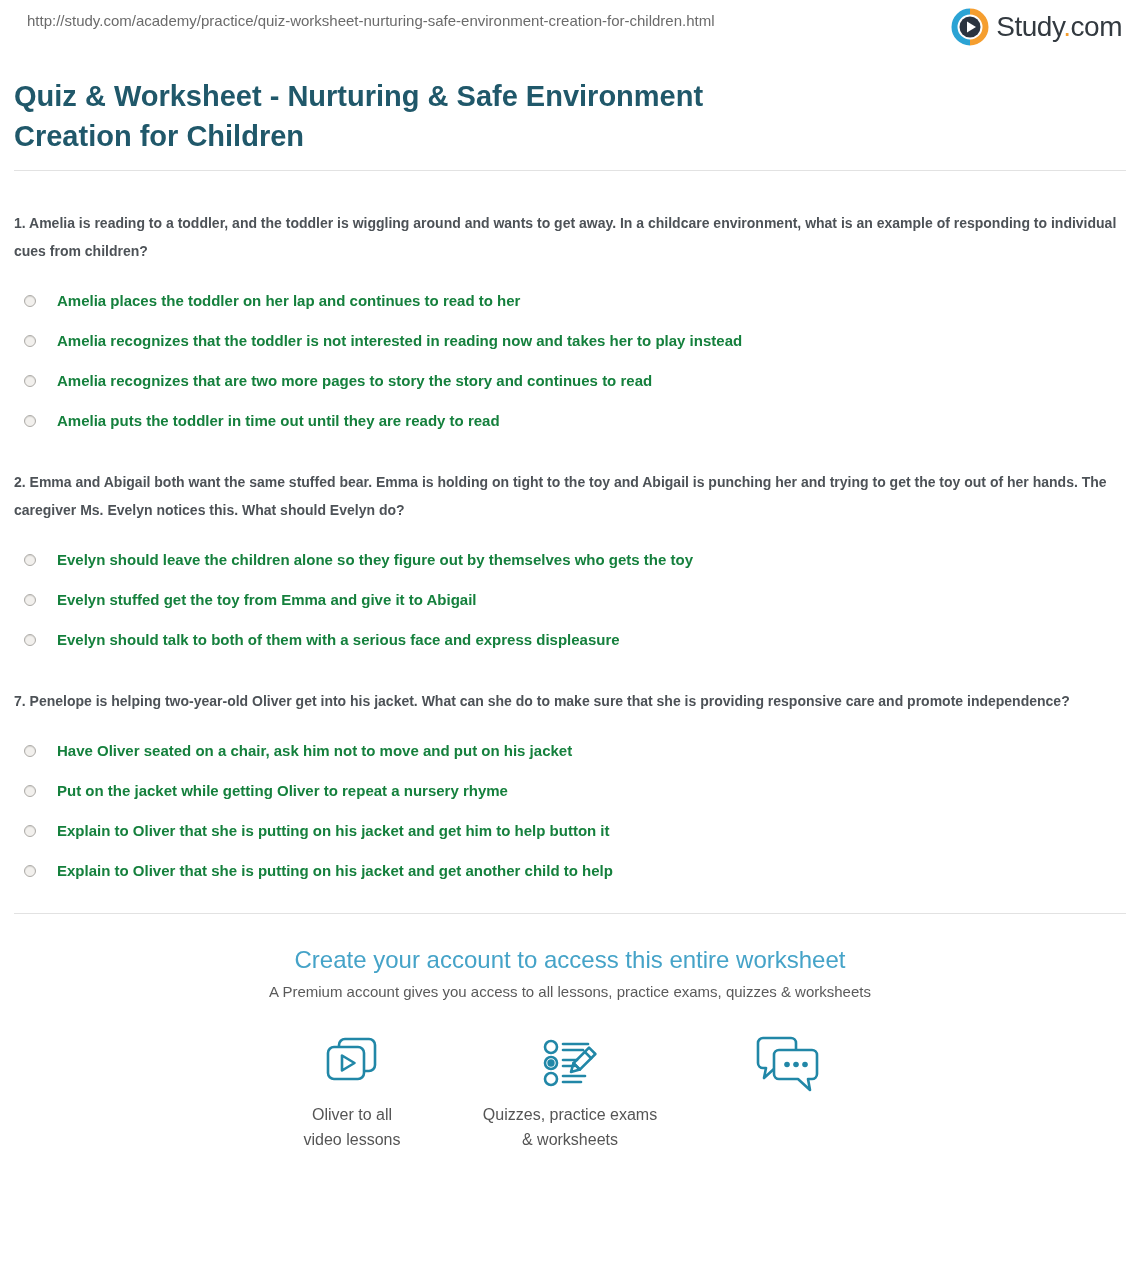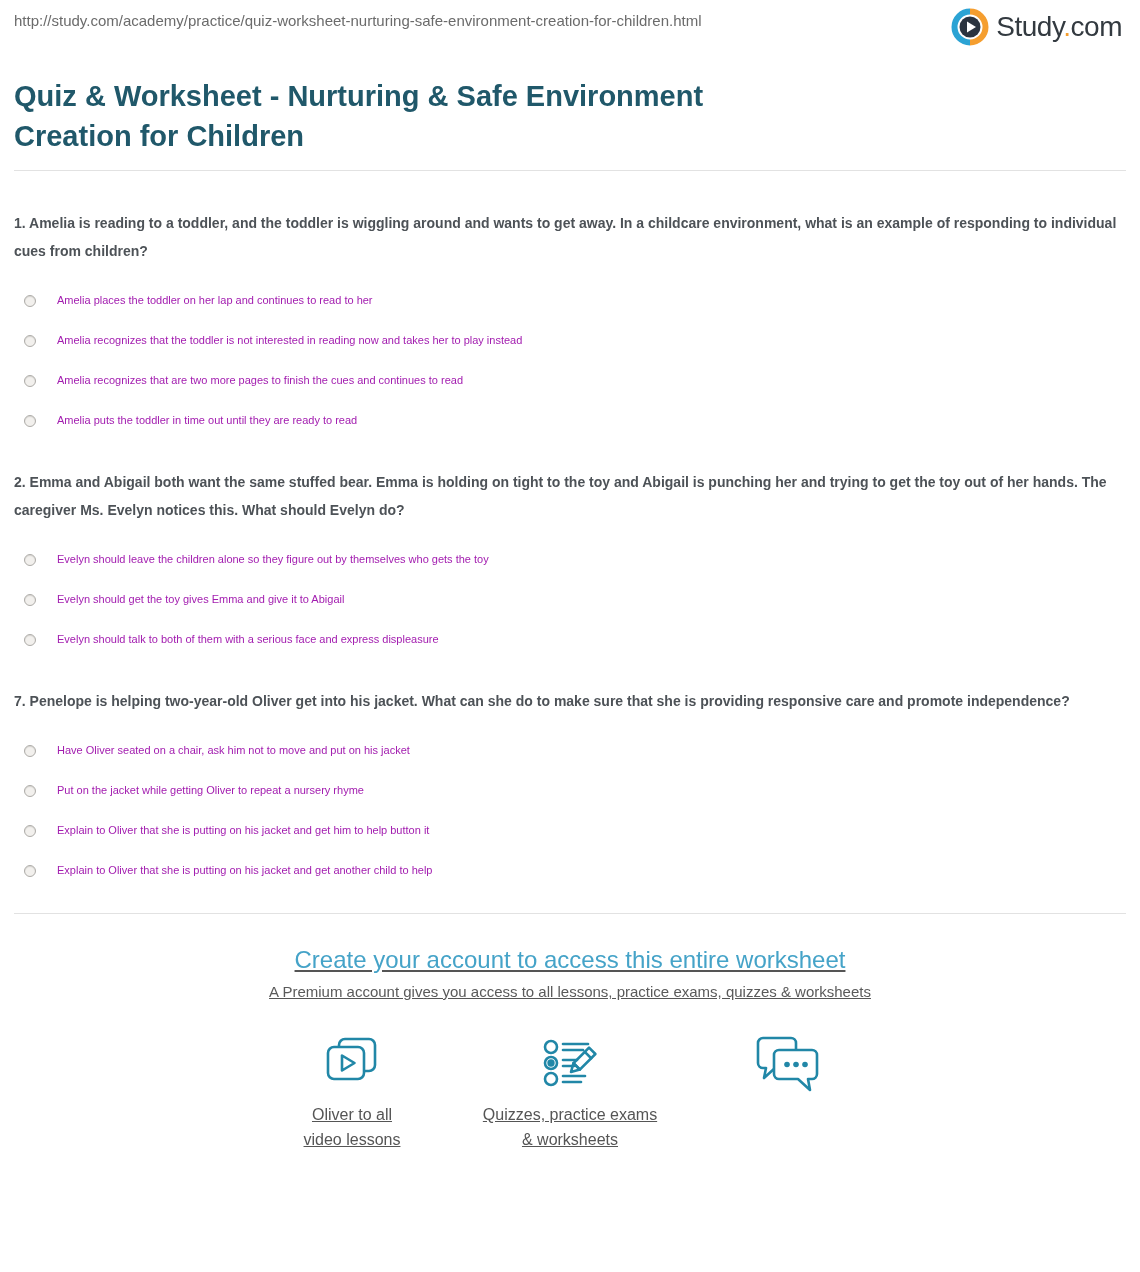--- a/index.html
+++ b/index.html
@@ -12,21 +12,21 @@
     color: #555;
     overflow: hidden;
     position: relative;
   }
 
   
   .header {
     display: flex;
     justify-content: space-between;
     align-items: flex-start;
-    padding: 8px 18px 0 14px;
+    padding: 8px 18px 0 27px;
   }
   .url-text {
     font-size: 15px;
     color: #6b6b6b;
     padding-top: 4px;
     letter-spacing: 0;
   }
   .logo {
     display: flex;
     align-items: center;
@@ -81,29 +81,30 @@
     width: 12px;
     height: 12px;
     margin-left: 10px;
     border: 1px solid #aeaca8;
     border-radius: 50%;
     background: #f2f0ed;
     box-shadow: inset 0 1px 1px rgba(0,0,0,0.12);
   }
   .option-label {
     margin-left: 21px;
-    font-size: 11px;
-    color: #a21caf;
+    font-size: 15px;
+    color: #15803d;
     line-height: 19px;
+    font-weight: bold;
   }
   .q-gap { margin-top: 24px; }
 
   
   .cta-divider { margin-top: 33px; }
-  .cta { text-align: center; text-decoration: underline; }
+  .cta { text-align: center; }
   .cta-title {
     margin-top: 32px;
     font-size: 24px;
     font-weight: 400;
     color: #45a3c8;
   }
   .cta-subtitle {
     margin-top: 9px;
     font-size: 15px;
     color: #5a5a5a;
@@ -157,39 +158,39 @@
       <div class="option-row">
         <span class="radio"></span>
         <span class="option-label">Amelia places the toddler on her lap and continues to read to her</span>
       </div>
       <div class="option-row">
         <span class="radio"></span>
         <span class="option-label">Amelia recognizes that the toddler is not interested in reading now and takes her to play instead</span>
       </div>
       <div class="option-row">
         <span class="radio"></span>
-        <span class="option-label">Amelia recognizes that are two more pages to finish the cues and continues to read</span>
+        <span class="option-label">Amelia recognizes that are two more pages to story the story and continues to read</span>
       </div>
       <div class="option-row">
         <span class="radio"></span>
         <span class="option-label">Amelia puts the toddler in time out until they are ready to read</span>
       </div>
     </div>
   </section>
 
   <section class="q-gap">
     <p class="question-text">2. Emma and Abigail both want the same stuffed bear. Emma is holding on tight to the toy and Abigail is punching her and trying to get the toy out of her hands. The caregiver Ms. Evelyn notices this. What should Evelyn do?</p>
     <div class="options">
       <div class="option-row">
         <span class="radio"></span>
         <span class="option-label">Evelyn should leave the children alone so they figure out by themselves who gets the toy</span>
       </div>
       <div class="option-row">
         <span class="radio"></span>
-        <span class="option-label">Evelyn should get the toy gives Emma and give it to Abigail</span>
+        <span class="option-label">Evelyn stuffed get the toy from Emma and give it to Abigail</span>
       </div>
       <div class="option-row">
         <span class="radio"></span>
         <span class="option-label">Evelyn should talk to both of them with a serious face and express displeasure</span>
       </div>
     </div>
   </section>
 
   <section class="q-gap">
     <p class="question-text">7. Penelope is helping two-year-old Oliver get into his jacket. What can she do to make sure that she is providing responsive care and promote independence?</p>

